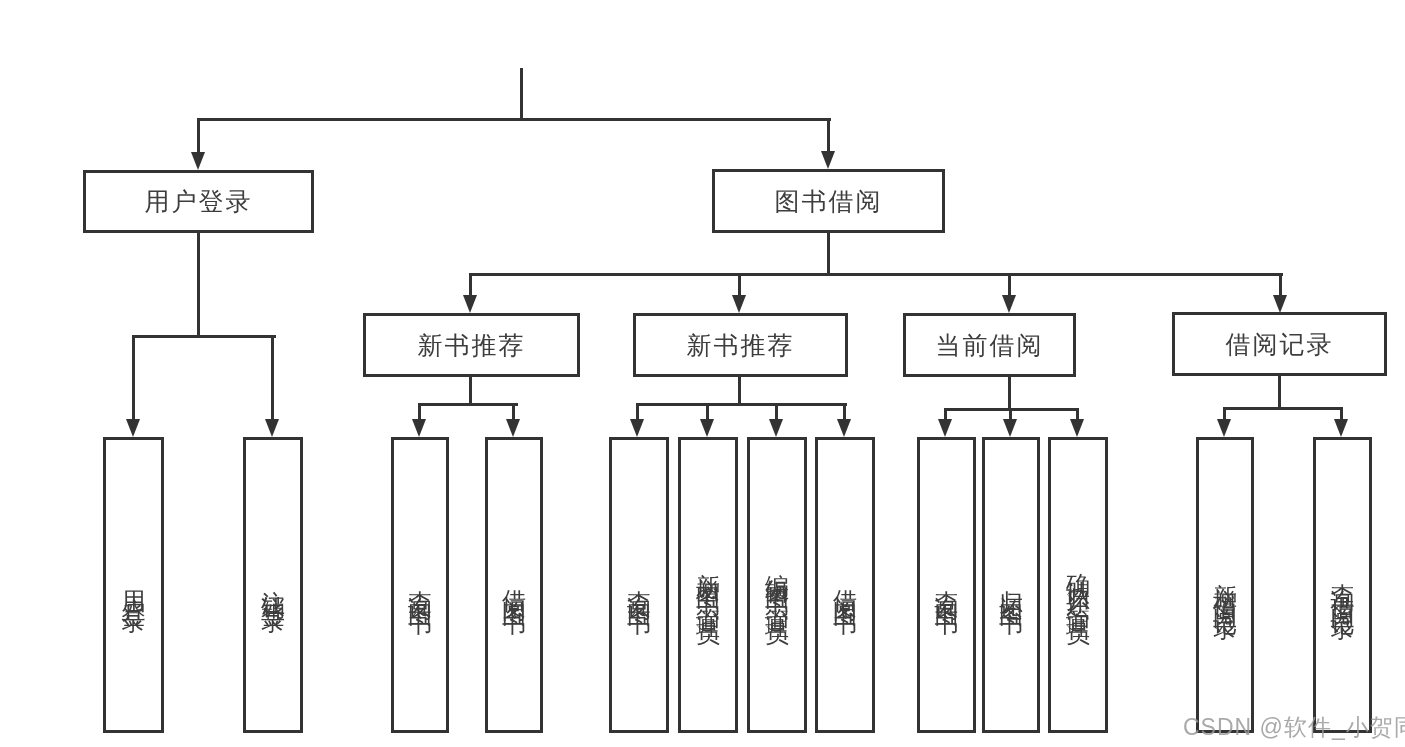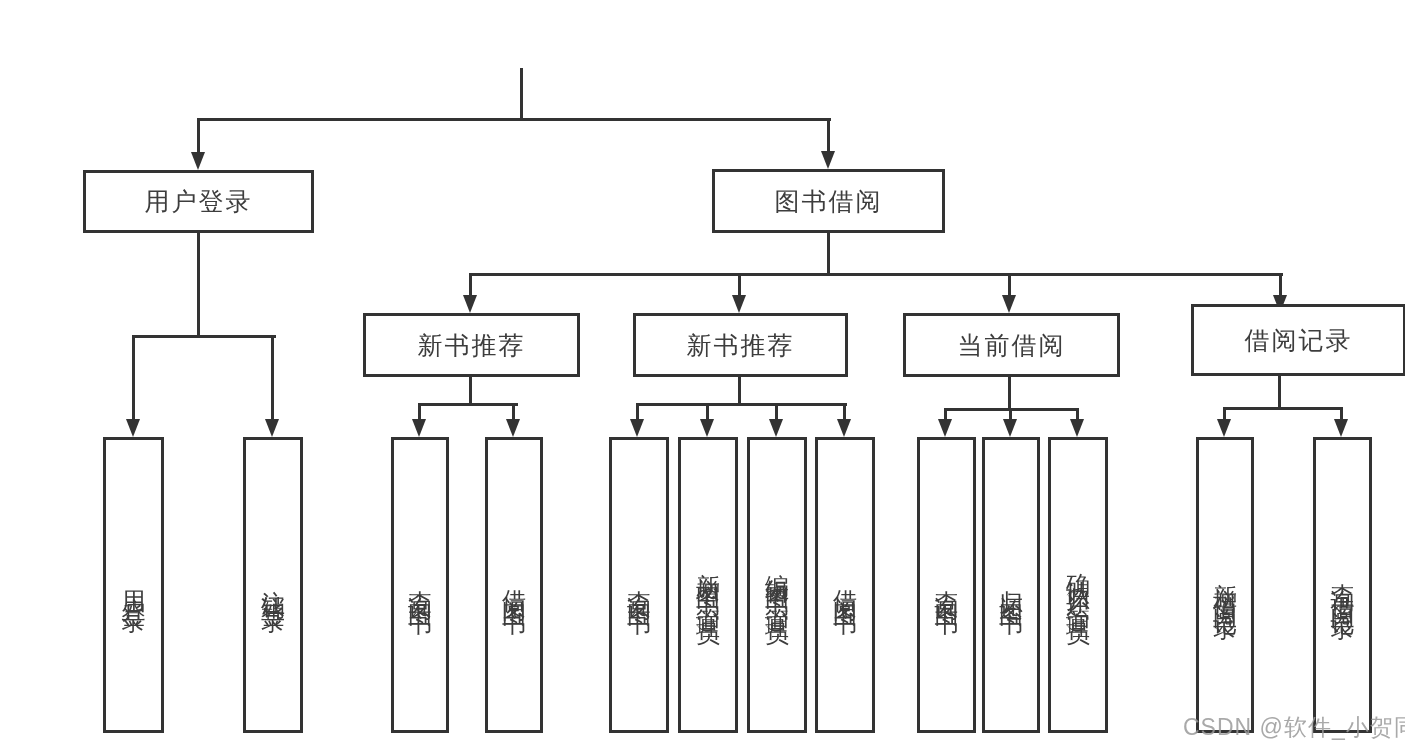--- a/index.html
+++ b/index.html
@@ -48,22 +48,22 @@
   <div class="ahead" style="left:463px;top:295px;"></div>
   <div class="vline" style="left:738px;top:273px;height:24px;"></div>
   <div class="ahead" style="left:732px;top:295px;"></div>
   <div class="vline" style="left:1008px;top:273px;height:24px;"></div>
   <div class="ahead" style="left:1002px;top:295px;"></div>
   <div class="vline" style="left:1279px;top:273px;height:24px;"></div>
   <div class="ahead" style="left:1273px;top:295px;"></div>
 
   <div class="box" style="left:363px;top:313px;width:217px;height:64px;">新书推荐</div>
   <div class="box" style="left:633px;top:313px;width:215px;height:64px;">新书推荐</div>
-  <div class="box" style="left:903px;top:313px;width:217px;height:64px;">当前借阅</div>
-  <div class="box" style="left:1172px;top:304px;width:215px;height:72px;margin-left:19px;">借阅记录</div>
+  <div class="box" style="left:903px;top:313px;width:173px;height:64px;">当前借阅</div>
+  <div class="box" style="left:1172px;top:312px;width:215px;height:64px;">借阅记录</div>
 
   <div class="vline" style="left:469px;top:377px;height:26px;"></div>
   <div class="hline" style="left:418px;top:403px;width:100px;"></div>
   <div class="vline" style="left:418px;top:403px;height:16px;"></div>
   <div class="ahead" style="left:412px;top:419px;"></div>
   <div class="vline" style="left:512px;top:403px;height:16px;"></div>
   <div class="ahead" style="left:506px;top:419px;"></div>
 
   <div class="vline" style="left:738px;top:377px;height:26px;"></div>
   <div class="hline" style="left:636px;top:403px;width:211px;"></div>

